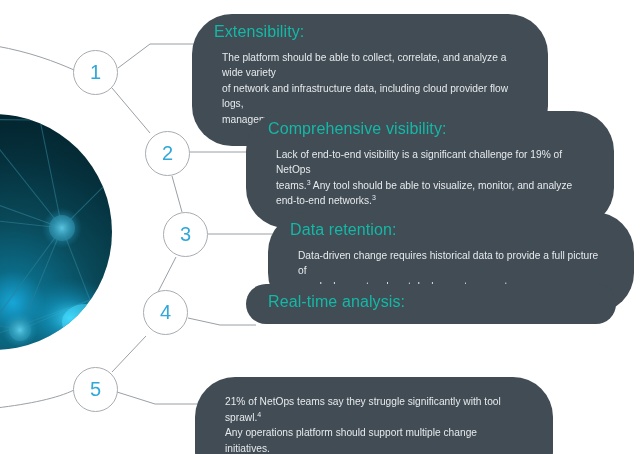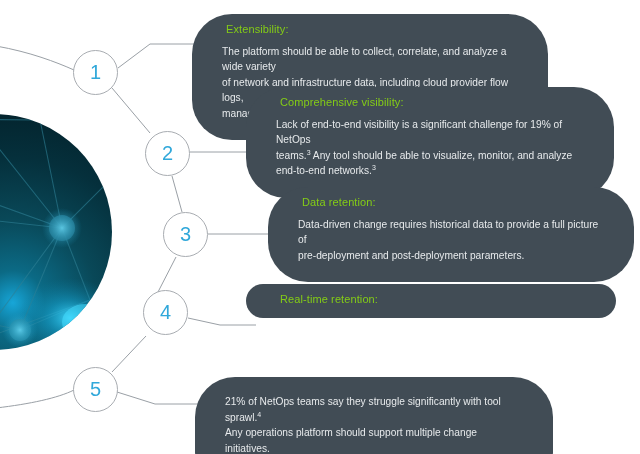--- a/index.html
+++ b/index.html
@@ -62,44 +62,44 @@
   .pill {
     position: absolute;
     background: #414c55;
     border-radius: 40px;
     box-sizing: border-box;
     padding: 9px 26px 11px 22px;
     color: #e9ecee;
   }
   .pill .pill-title {
     font-family: "Liberation Sans", sans-serif;
-    font-size: 11px;
-    color: #84cc16;
+    font-size: 16px;
+    color: #14b8a6;
     line-height: 1.18;
-    margin: 0 0 1px 12px;
+    margin: 0 0 1px 0;
     letter-spacing: 0.1px;
   }
   .pill .pill-body {
     font-family: "Liberation Sans", sans-serif;
     font-size: 10.2px;
     line-height: 1.52;
     color: #e7eaec;
     margin: 8px;
     letter-spacing: 0.01px;
   }
   .pill .pill-body sup {
     font-size: 7px;
     vertical-align: super;
     line-height: 0;
   }
 
   
   #pill-1 { left: 192px; top: 14px;  width: 356px; }
-  #pill-2 { left: 246px; top: 87px; width: 368px; }
-  #pill-3 { left: 268px; top: 187px; width: 366px; }
+  #pill-2 { left: 246px; top: 111px; width: 368px; }
+  #pill-3 { left: 268px; top: 212px; width: 366px; }
   #pill-4 { left: 246px; top: 284px; width: 370px; }
   #pill-5 { left: 195px; top: 377px; width: 358px; }
 
   #circle-1 { left: 73px;  top: 50px;  }
   #circle-2 { left: 145px; top: 131px; }
   #circle-3 { left: 163px; top: 212px; }
   #circle-4 { left: 143px; top: 290px; }
   #circle-5 { left: 73px;  top: 367px; }
 </style>
 </head>
@@ -210,20 +210,20 @@
     <p class="pill-title">Comprehensive visibility:</p>
     <p class="pill-body">Lack of end-to-end visibility is a significant challenge for 19% of NetOps<br>teams.<sup>3</sup> Any tool should be able to visualize, monitor, and analyze<br>end-to-end networks.<sup>3</sup></p>
   </div>
 
   <div class="pill" id="pill-3">
     <p class="pill-title">Data retention:</p>
     <p class="pill-body">Data-driven change requires historical data to provide a full picture of<br>pre-deployment and post-deployment parameters.</p>
   </div>
 
   <div class="pill" id="pill-4">
-    <p class="pill-title">Real-time retention:</p>
+    <p class="pill-title">Real-time analysis:</p>
   </div>
 
   <div class="pill" id="pill-5">
     <p class="pill-body">21% of NetOps teams say they struggle significantly with tool sprawl.<sup>4</sup><br>Any operations platform should support multiple change initiatives.<br>NetOps teams shouldn't acquire a new tool for each project.<sup>4</sup></p>
   </div>
 
 </div>
 
 </body></html>

